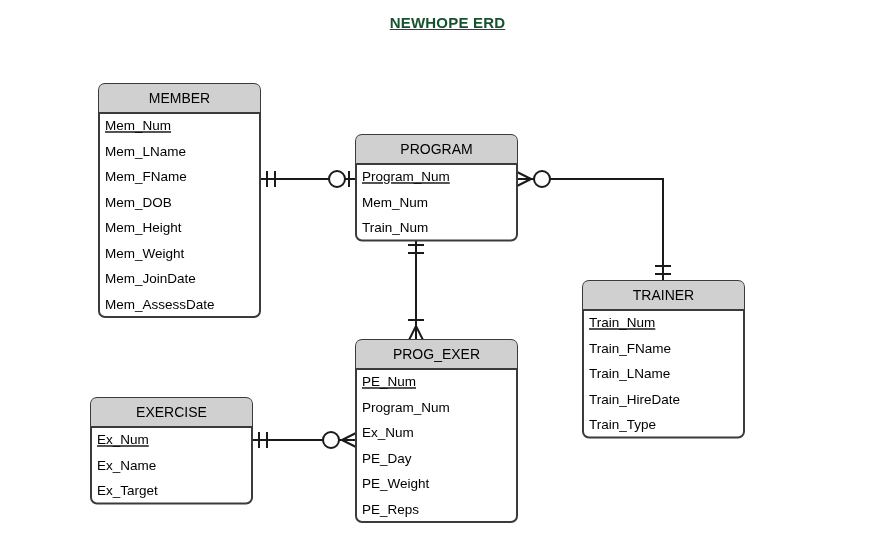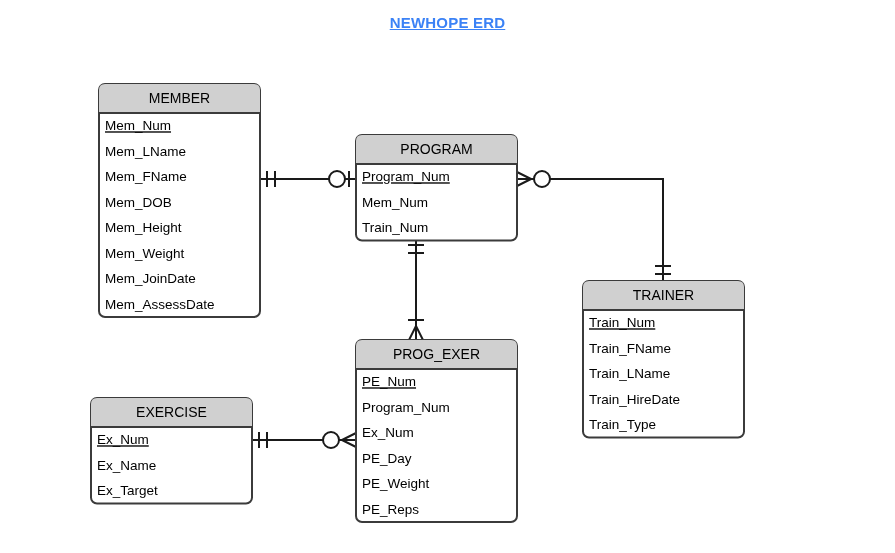--- a/index.html
+++ b/index.html
@@ -15,21 +15,21 @@
     font-family: "Liberation Sans", sans-serif;
   }
   #diagram-title {
     position: absolute;
     top: 14px;
     left: 0;
     width: 895px;
     text-align: center;
     font-size: 15px;
     font-weight: bold;
-    color: #3b82f6;
+    color: #14532d;
     text-decoration: underline;
     letter-spacing: 0.2px;
   }
   #erd-canvas {
     position: absolute;
     top: 0;
     left: 0;
     width: 895px;
     height: 553px;
   }

